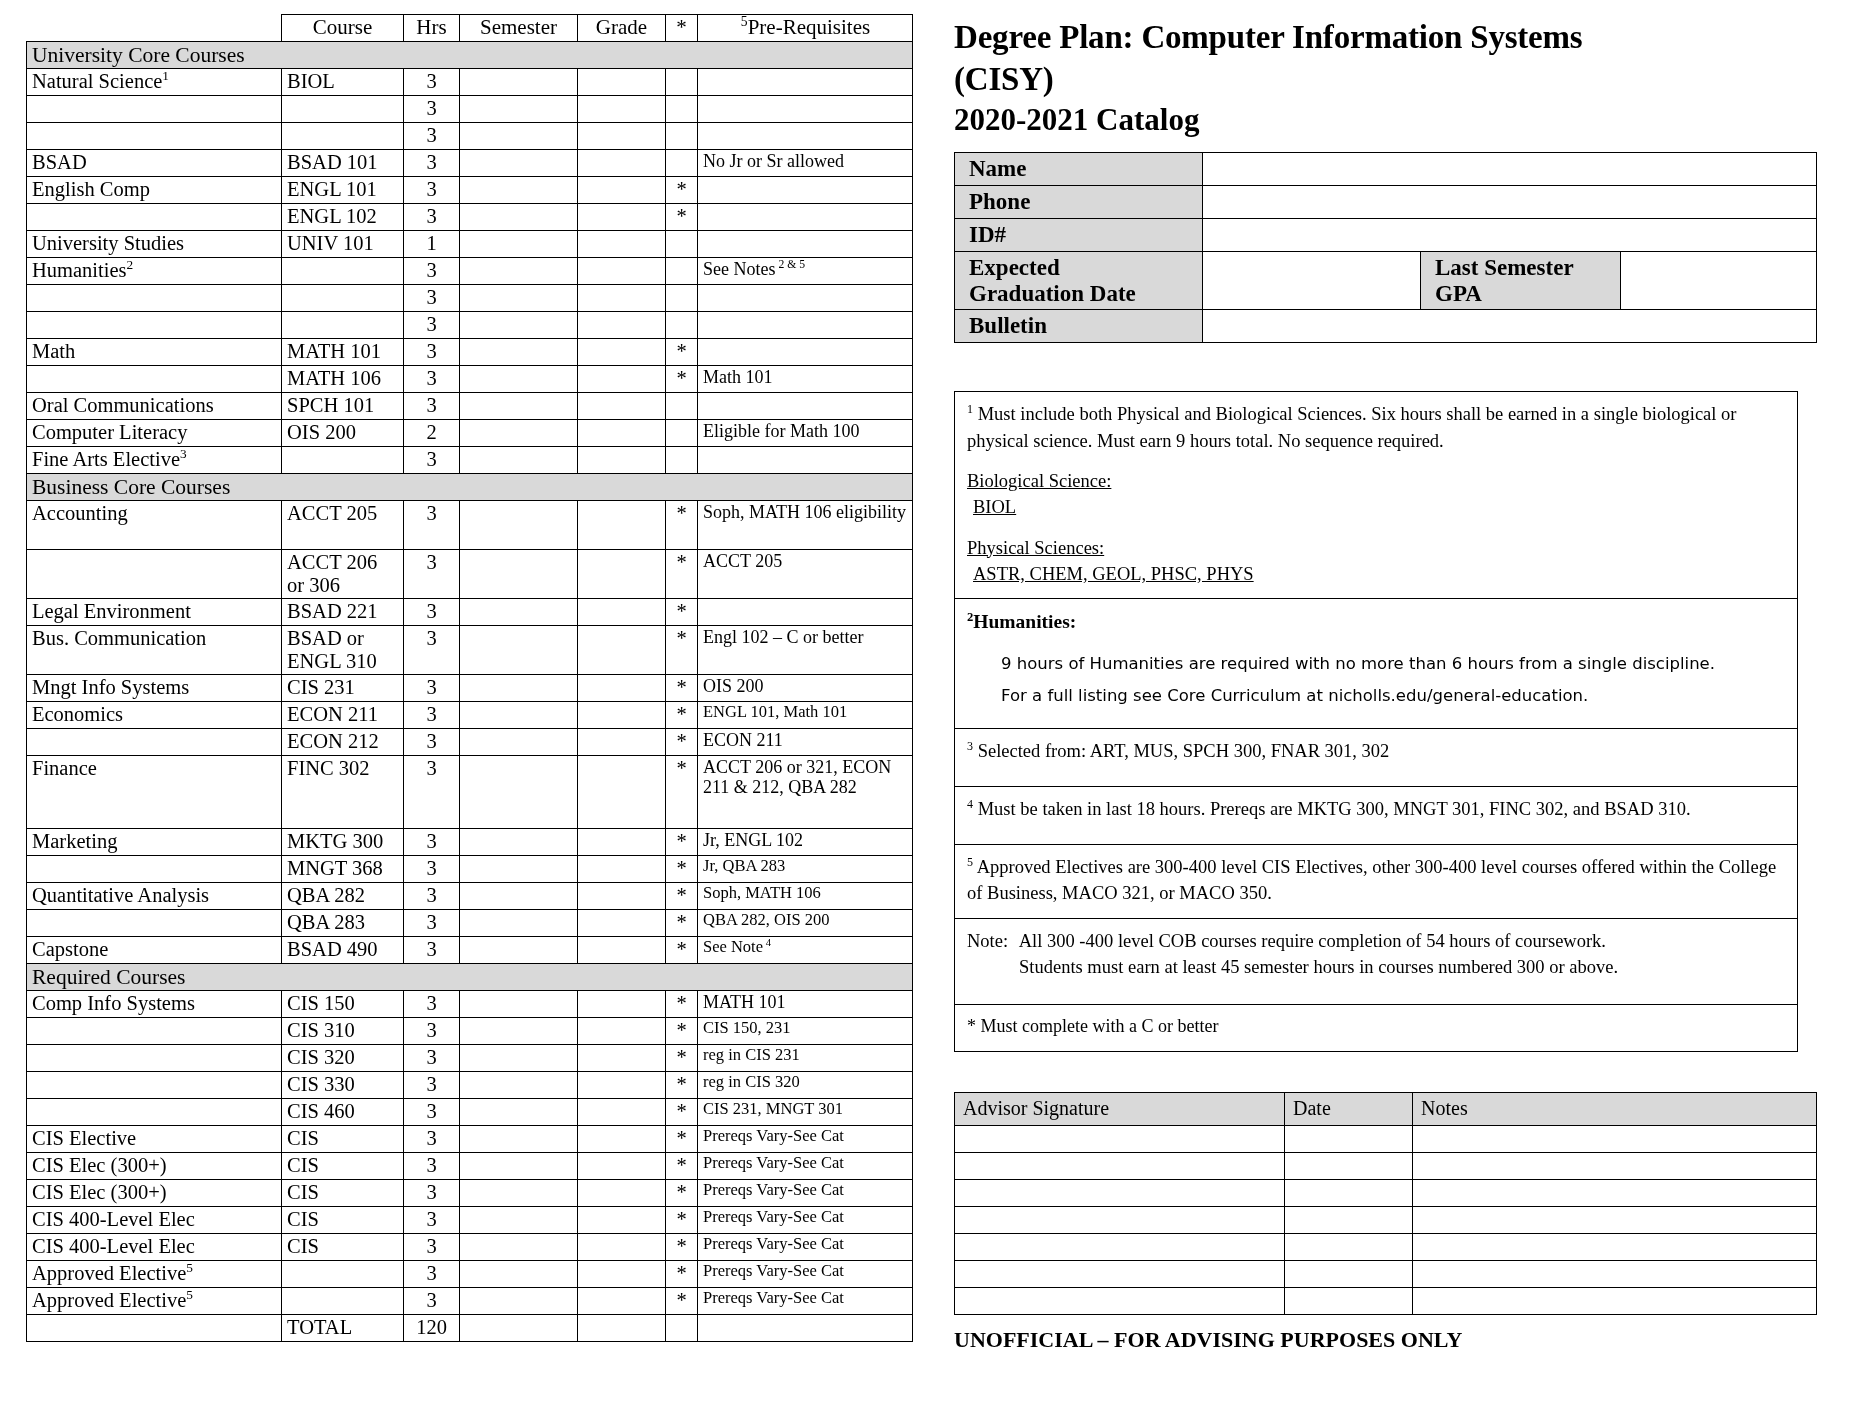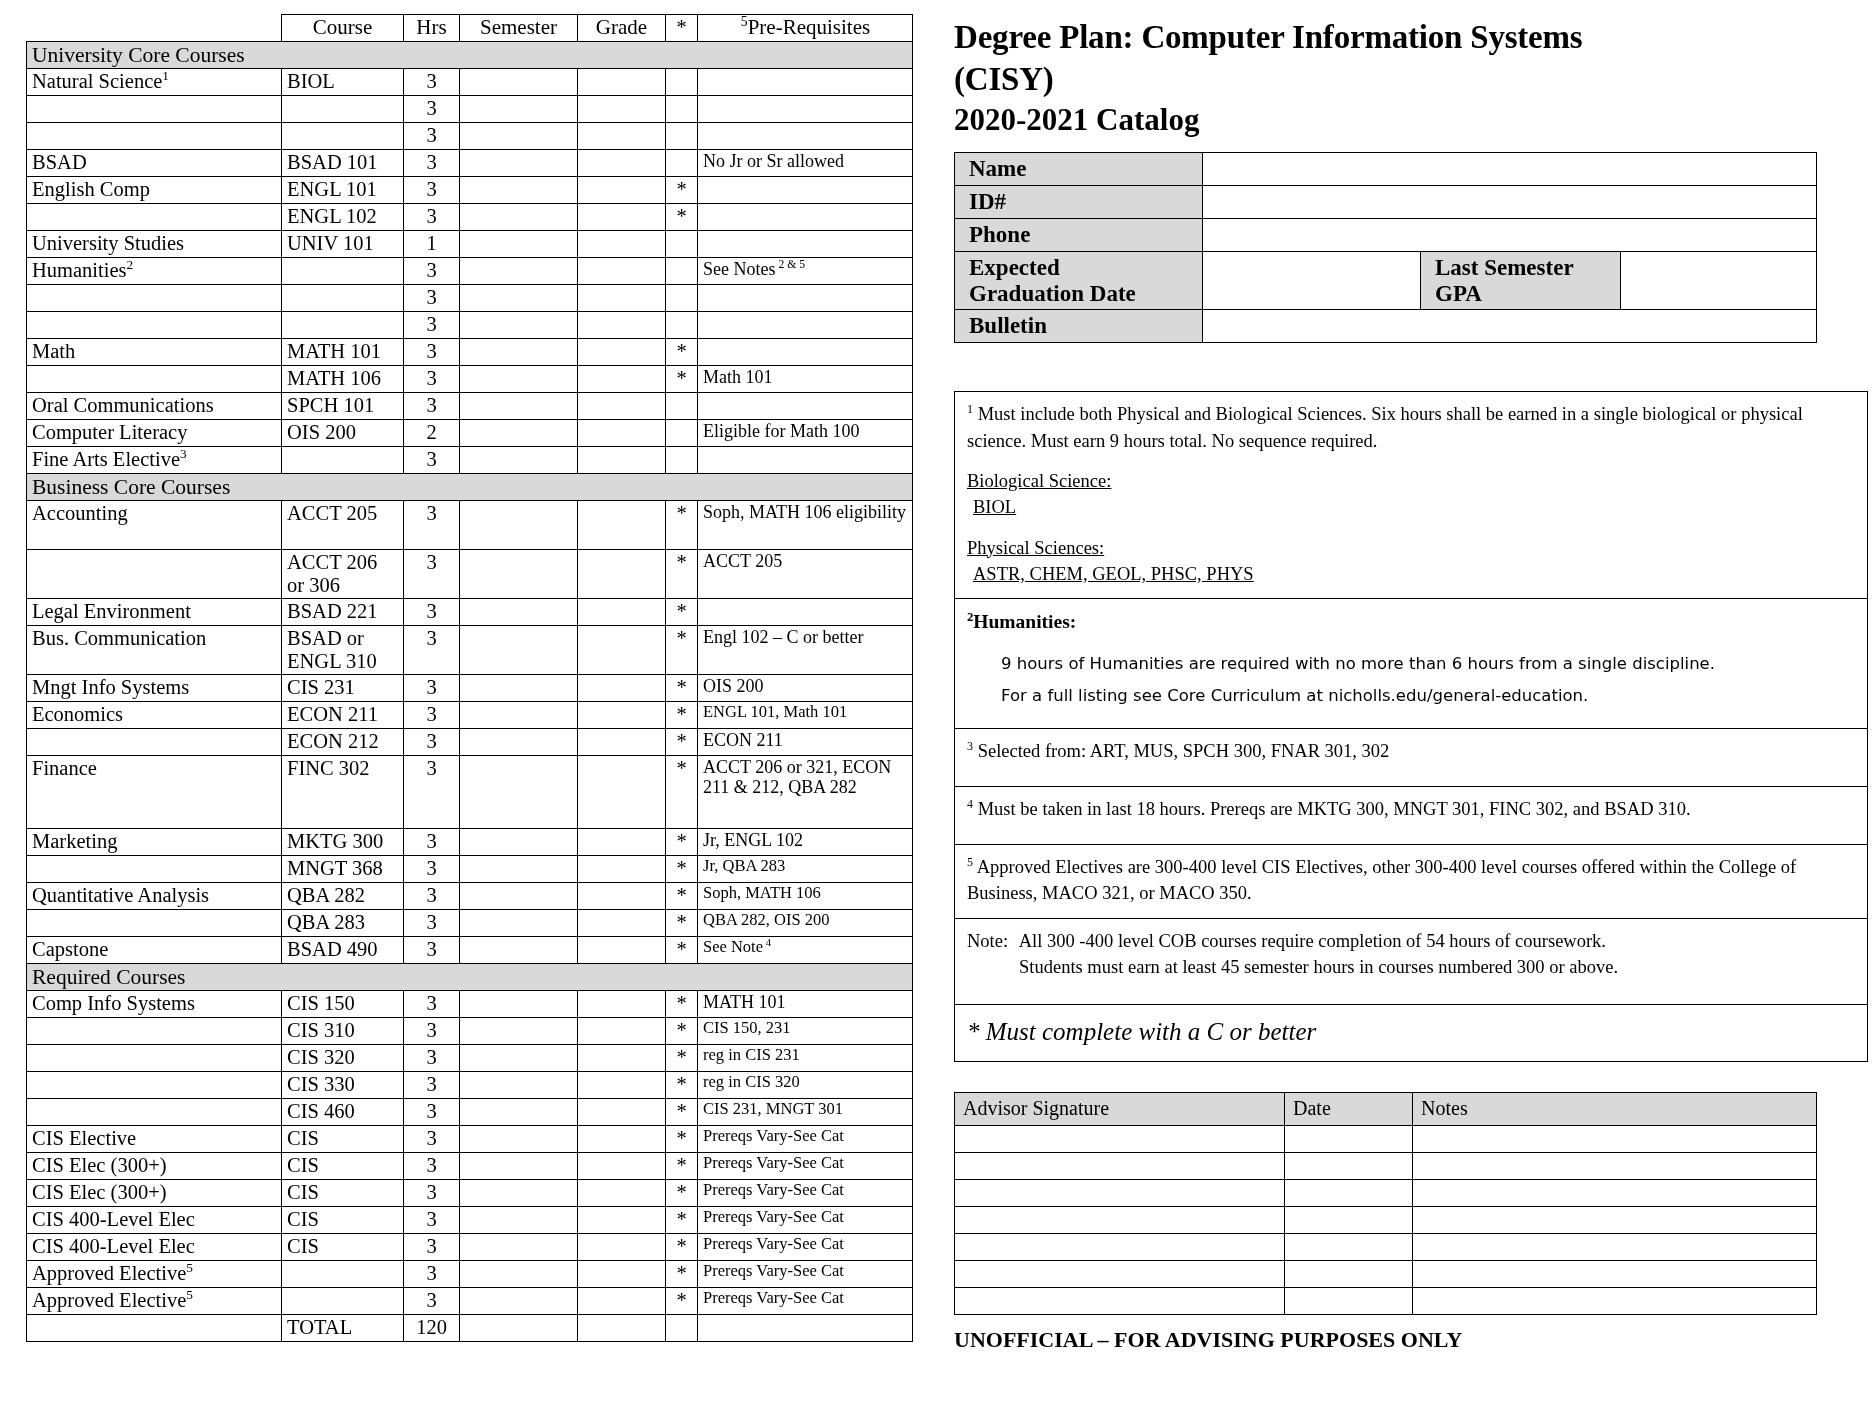--- a/index.html
+++ b/index.html
@@ -96,23 +96,23 @@
   }
   table.info-table td.val { background: #fff; font-weight: normal; }
   table.info-table td.lbl { background: #d9d9d9; }
   col.i-lbl { width: 248px; }
   col.i-v1  { width: 218px; }
   col.i-lbl2{ width: 200px; }
   col.i-v2  { width: 196px; }
 
   table.notes-table {
     border-collapse: collapse;
-    width: 914px;
+    width: 844px;
     table-layout: fixed;
-    margin-bottom: 30px;
+    margin-bottom: 40px;
   }
   table.notes-table td {
     border: 1.2px solid #000;
     padding: 9px 12px 11px 12px;
     font-size: 18.5px;
     line-height: 1.42;
     vertical-align: top;
   }
   .note-sans {
     font-family: "DejaVu Sans", sans-serif;
@@ -572,25 +572,25 @@
           <col class="i-v1">
           <col class="i-lbl2">
           <col class="i-v2">
         </colgroup>
       <tbody>
         <tr>
           <td class="lbl">Name</td>
           <td class="val" colspan="3"></td>
         </tr>
         <tr>
+          <td class="lbl">Phone</td>
+          <td class="val" colspan="3"></td>
+        </tr>
+        <tr>
           <td class="lbl">ID#</td>
-          <td class="val" colspan="3"></td>
-        </tr>
-        <tr>
-          <td class="lbl">Phone</td>
           <td class="val" colspan="3"></td>
         </tr>
         <tr>
           <td class="lbl" style="height:58px;">
             <span>Expected</span><br>
             <span>Graduation Date</span>
           </td>
           <td class="val"></td>
           <td class="lbl">
             <span>Last Semester</span><br>
@@ -645,21 +645,21 @@
           </td>
         </tr>
         <tr>
           <td style="padding-bottom:24px;">
             <span>Note:</span>
             <span style="padding-left:6px;">All 300 -400 level COB courses require completion of 54 hours of coursework.</span>
             <span class="hang">Students must earn at least 45 semester hours in courses numbered 300 or above.</span>
           </td>
         </tr>
         <tr>
-          <td style="font-size:25px;font-style:italic;">* Must complete with a C or better</td>
+          <td style="font-size:18px;">* Must complete with a C or better</td>
         </tr>
       </tbody>
     </table>
 
     <table class="sig-table">
       <colgroup>
           <col class="s-adv">
           <col class="s-date">
           <col class="s-note">
         </colgroup>

